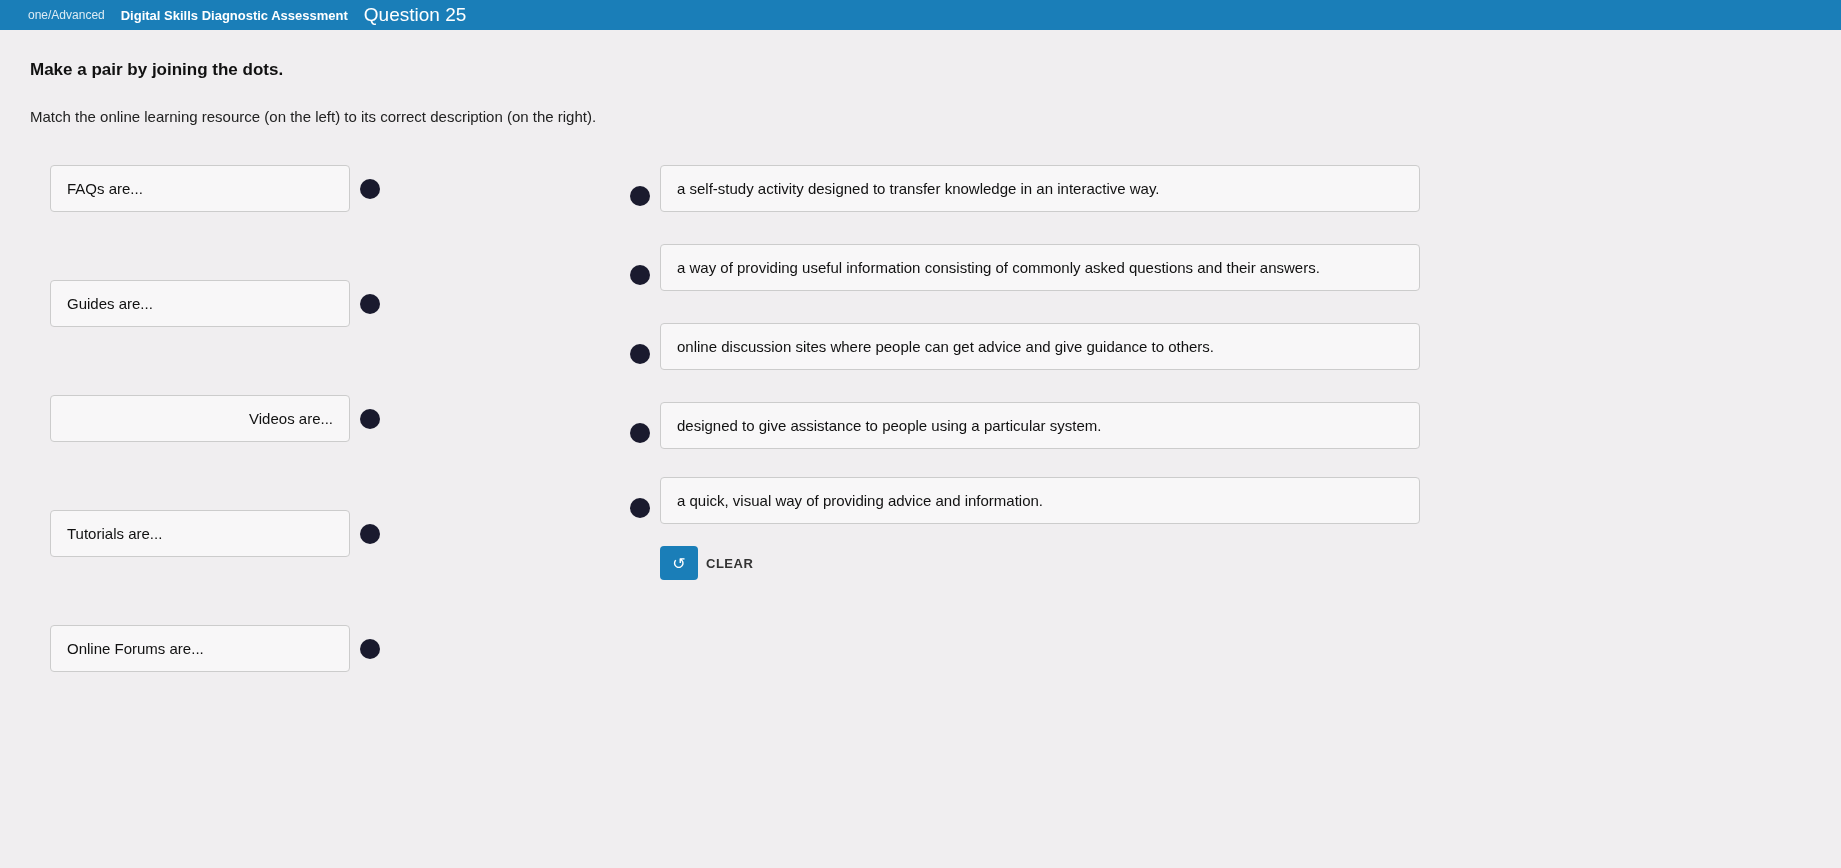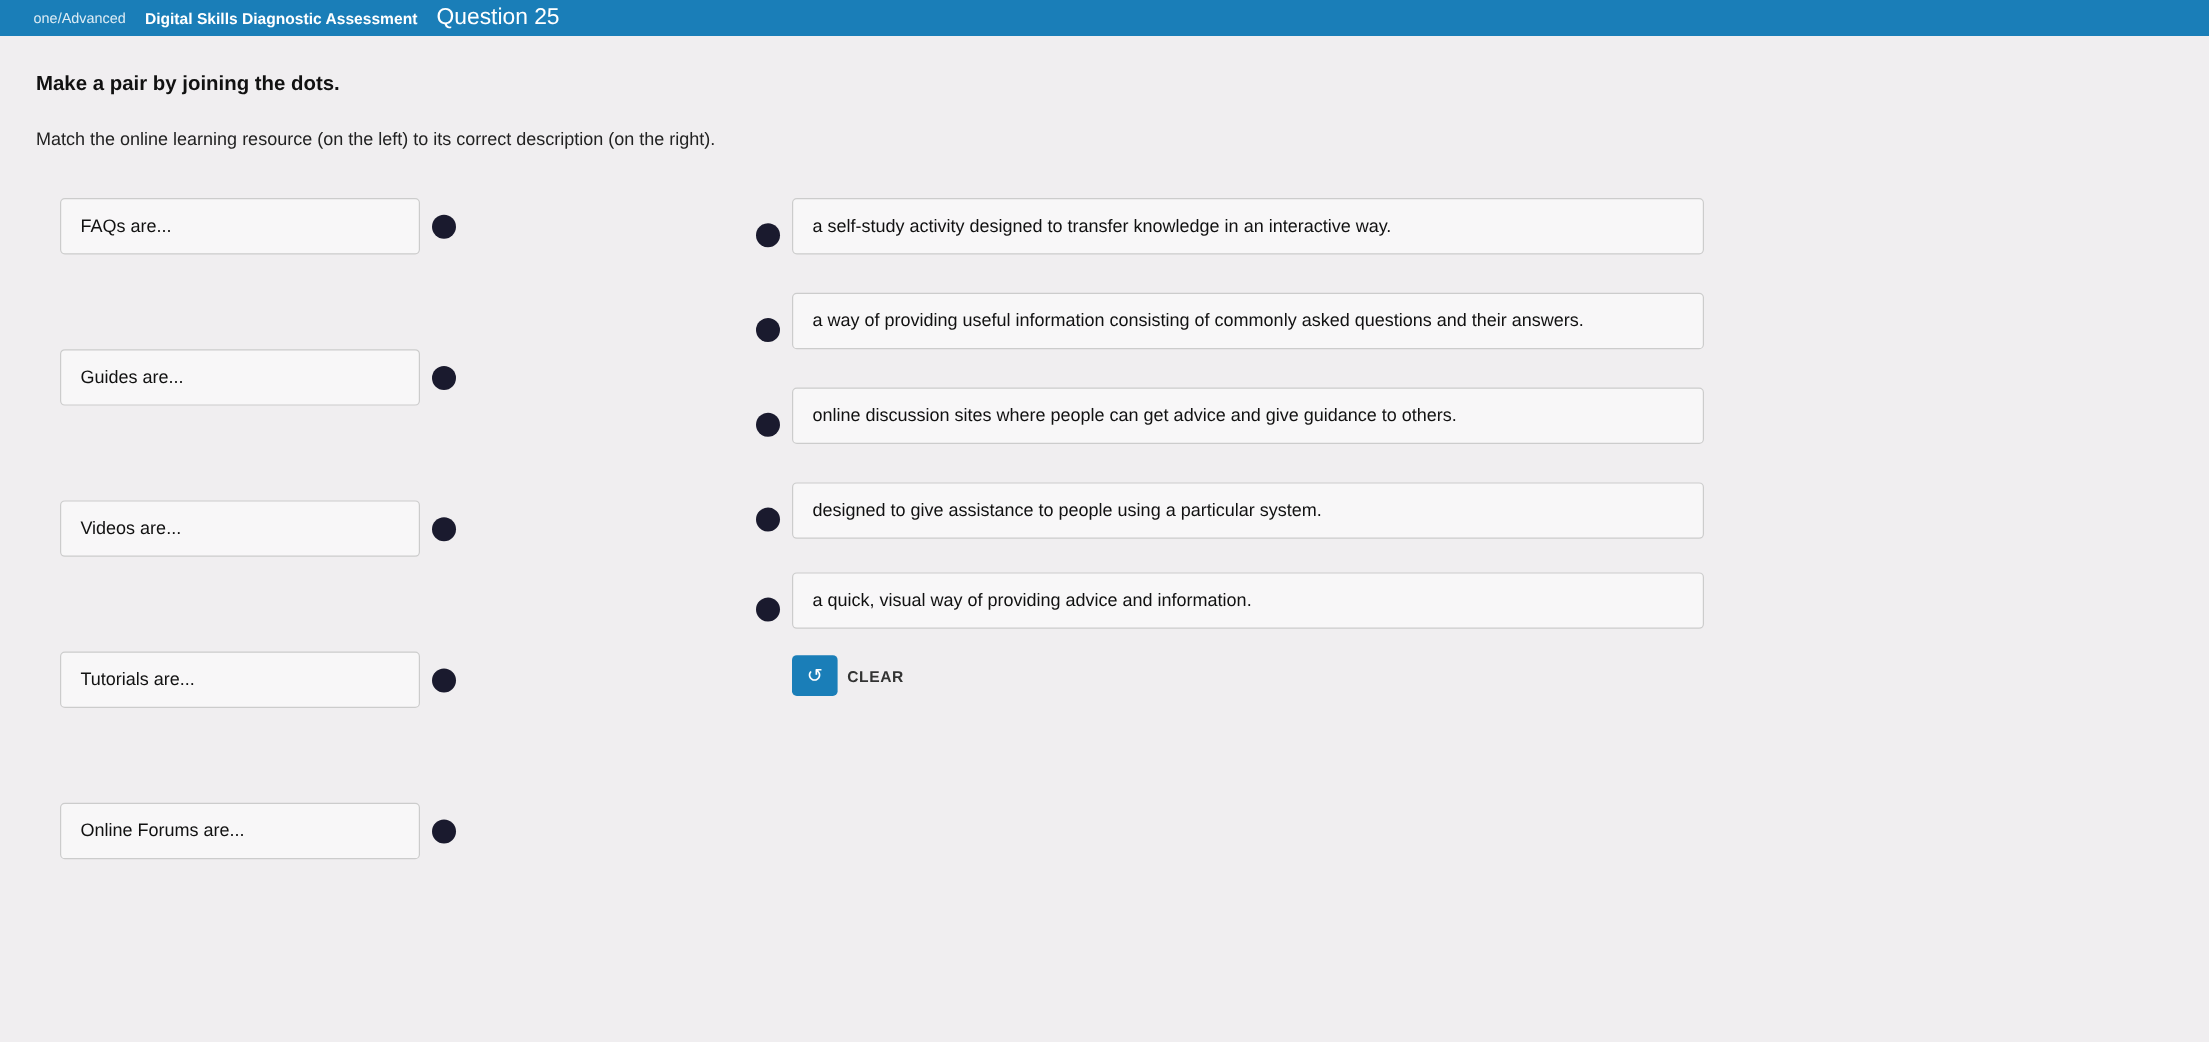--- a/index.html
+++ b/index.html
@@ -62,21 +62,21 @@
       flex-direction: row;
       align-items: flex-start;
       gap: 0;
       padding-left: 20px;
     }
 
     
     .left-column {
       display: flex;
       flex-direction: column;
-      gap: 11px;
+      gap: 0;
       width: 340px;
       padding-top: 10px;
     }
 
     .left-item-wrapper {
       display: flex;
       align-items: center;
       margin-bottom: 18px;
     }
 
@@ -169,21 +169,21 @@
       font-size: 13px;
       font-weight: 600;
       color: #333;
       cursor: pointer;
       letter-spacing: 0.5px;
     }
 
     
     .left-item-wrapper:nth-child(1) { margin-top: 0; }
     .left-item-wrapper:nth-child(2) { margin-top: 50px; }
-    .left-item-wrapper:nth-child(3) { margin-top: 50px; }
+    .left-item-wrapper:nth-child(3) { margin-top: 50px; text-align: right; }
     .left-item-wrapper:nth-child(4) { margin-top: 50px; }
     .left-item-wrapper:nth-child(5) { margin-top: 50px; }
 
     .right-item-wrapper:nth-child(1) { margin-top: 0; }
     .right-item-wrapper:nth-child(2) { margin-top: 18px; }
     .right-item-wrapper:nth-child(3) { margin-top: 18px; }
     .right-item-wrapper:nth-child(4) { margin-top: 18px; }
     .right-item-wrapper:nth-child(5) { margin-top: 14px; }
   </style>
 </head>

